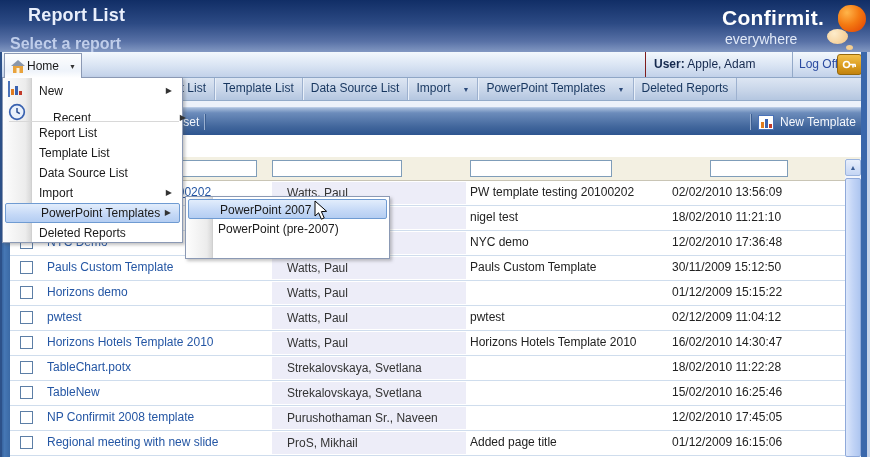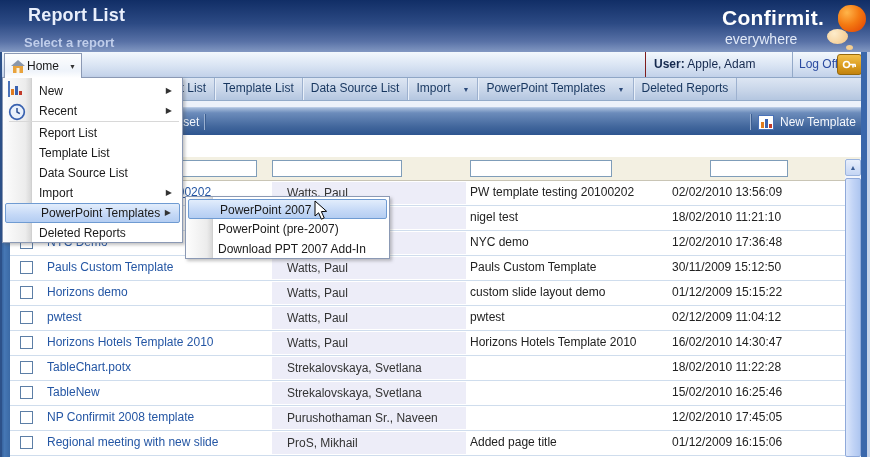--- a/index.html
+++ b/index.html
@@ -4,21 +4,21 @@
 <style>
   html,body{margin:0;padding:0;background:#fff;}
   .window{position:relative;width:870px;height:457px;overflow:hidden;
           font-family:"Liberation Sans",sans-serif;font-size:12px;background:#fff;}
   .abs{position:absolute;}
 
   
   .hdr{left:0;top:0;width:870px;height:52px;
        background:linear-gradient(180deg,#112e66 0%,#2c4a84 45%,#5871a6 80%,#8298c2 100%);}
   .hdr-title{left:28px;top:5px;color:#e9effc;font-size:18px;font-weight:bold;letter-spacing:.2px;}
-  .hdr-sub{left:24px;top:35px;color:#bfcdea;font-size:13px;font-weight:bold;}
+  .hdr-sub{left:10px;top:35px;color:#bfcdea;font-size:16px;font-weight:bold;}
   .logo-text{left:722px;top:6px;color:#fff;font-size:21px;font-weight:bold;letter-spacing:.3px;}
   .logo-tag{left:725px;top:31px;color:#e2eaf8;font-size:14px;}
   .blob1{left:838px;top:5px;width:28px;height:27px;border-radius:46% 54% 50% 50%;
          background:radial-gradient(circle at 32% 28%,#ffb54a 0%,#f47a12 45%,#e03c00 100%);}
   .blob2{left:827px;top:29px;width:21px;height:15px;border-radius:50%;
          background:radial-gradient(circle at 35% 30%,#fdeccb,#f2c484);}
   .blob3{left:846px;top:45px;width:7px;height:5px;border-radius:50%;background:#f3cd90;}
 
   
   .menubar{left:0;top:52px;width:870px;height:25px;
@@ -251,21 +251,20 @@
         <a class="row-name">Pauls Custom Template</a>
         <div class="cell-by">Watts, Paul</div>
         <span class="cell-comment">Pauls Custom Template</span>
         <span class="cell-date">30/11/2009 15:12:50</span>
       </div>
 
       <div class="data-row">
         <span class="cb"></span>
         <a class="row-name">Horizons demo</a>
         <div class="cell-by">Watts, Paul</div>
-        <span class="cell-comment">custom slide layout demo</span>
         <span class="cell-date">01/12/2009 15:15:22</span>
       </div>
 
       <div class="data-row">
         <span class="cb"></span>
         <a class="row-name">pwtest</a>
         <div class="cell-by">Watts, Paul</div>
         <span class="cell-comment">pwtest</span>
         <span class="cell-date">02/12/2009 11:04:12</span>
       </div>
@@ -344,21 +343,21 @@
       <span class="chart-ic"><i class="b1"></i><i class="b2"></i><i class="b3"></i></span>
     </div>
     <svg class="micon" style="top:25px;" width="16" height="16" viewBox="0 0 16 16">
       <circle cx="8" cy="8" r="6.5" fill="#eaf1fb" stroke="#3a62b0" stroke-width="1.5"></circle>
       <path d="M8 4.5 L8 8 L10.5 9.5" stroke="#2c4f92" stroke-width="1.3" fill="none"></path>
     </svg>
     <div class="mi" style="top:3px;">
       <span>New</span>
       <span class="sub-arrow">▶</span>
     </div>
-    <div class="mi" style="top:23px;">
+    <div class="mi" style="top:30px;margin-left:14px;">
       <span>Recent</span>
       <span class="sub-arrow">▶</span>
     </div>
     <div class="menu-sep" style="top:43px;"></div>
     <div class="mi" style="top:45px;">
       <span>Report List</span>
     </div>
     <div class="mi" style="top:65px;">
       <span>Template List</span>
     </div>
@@ -379,22 +378,19 @@
   </div>
 
   <div class="abs submenu">
     <div class="gutter"></div>
     <div class="smi mi-hl" style="top:2px;left:2px;width:199px;">
       <span>PowerPoint 2007</span>
     </div>
     <div class="smi" style="top:22px;">
       <span>PowerPoint (pre-2007)</span>
     </div>
-    <div class="smi" style="top:42px;">
-      <span>Download PPT 2007 Add-In</span>
-    </div>
   </div>
 
   <svg class="abs cursor" width="14" height="21" viewBox="0 0 14 21">
     <path d="M1 1 L1 16 L4.6 12.8 L7.4 19.2 L10.2 17.9 L7.4 11.6 L12.6 11.3 Z" fill="#ffffff" stroke="#000" stroke-width="1"></path>
   </svg>
 
 </div>
 
 </body></html>

